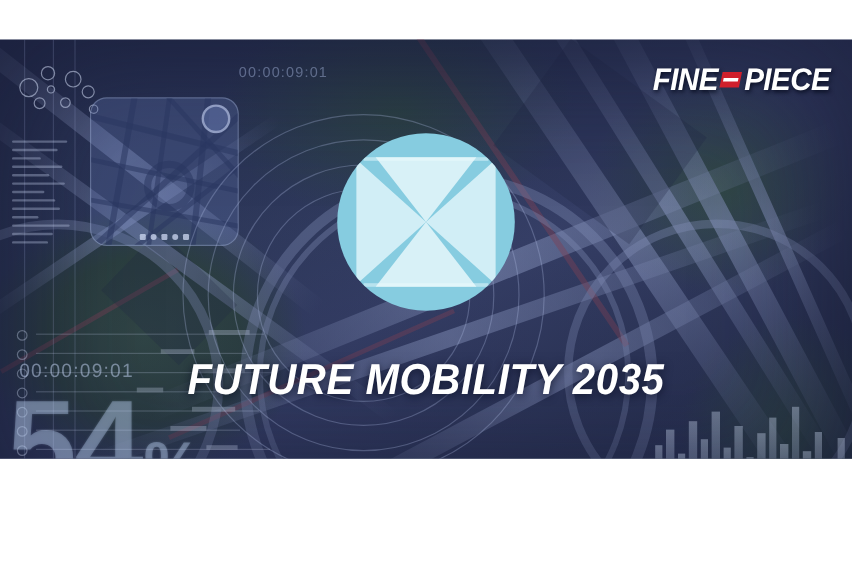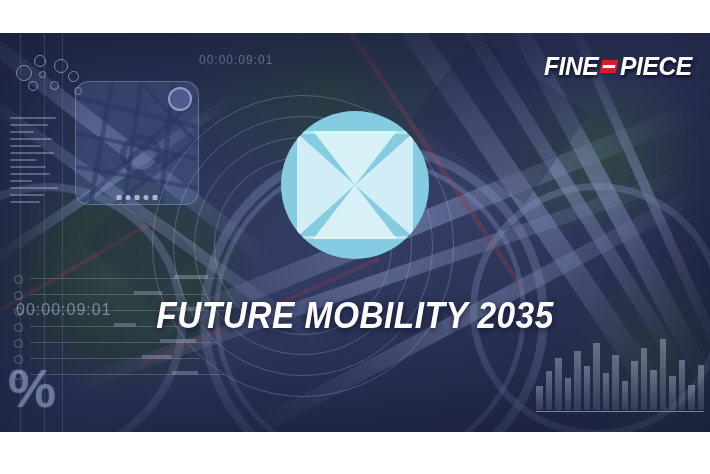--- a/index.html
+++ b/index.html
@@ -2,21 +2,21 @@
 <html><head>
 <meta charset="utf-8">
 <style>
   html,body{margin:0;padding:0;background:#ffffff;}
   body{
     width:710px;height:474px;overflow:hidden;
     font-family:"Liberation Sans","DejaVu Sans",sans-serif;
   }
 
   
-  #stage{position:relative;width:710px;height:474px;background:#fff;overflow:hidden;}
+  #stage{position:relative;width:710px;height:382px;background:#fff;overflow:hidden;}
 
   
   #frame{
     position:absolute;left:0;top:33px;width:710px;height:399px;
     overflow:hidden;background:#2b3352;
   }
 
   
   .photo{position:absolute;inset:0;}
   .photo .green{
@@ -271,20 +271,21 @@
         <span class="tri tri-r"></span>
         <span class="tri tri-t"></span>
         <span class="tri tri-b"></span>
       </div>
     </div>
 
     <div class="tc tc-top">00:00:09:01</div>
     <div class="tc tc-left">00:00:09:01</div>
 
     <div class="pct">
+      <span class="num">54</span>
       <span class="sym">%</span>
     </div>
 
     <div class="chart" id="bar-chart">
         <div class="bar" style="height: 28%;"></div>
         <div class="bar" style="height: 46%;"></div>
         <div class="bar" style="height: 62%;"></div>
         <div class="bar" style="height: 38%;"></div>
         <div class="bar" style="height: 70%;"></div>
         <div class="bar" style="height: 52%;"></div>

